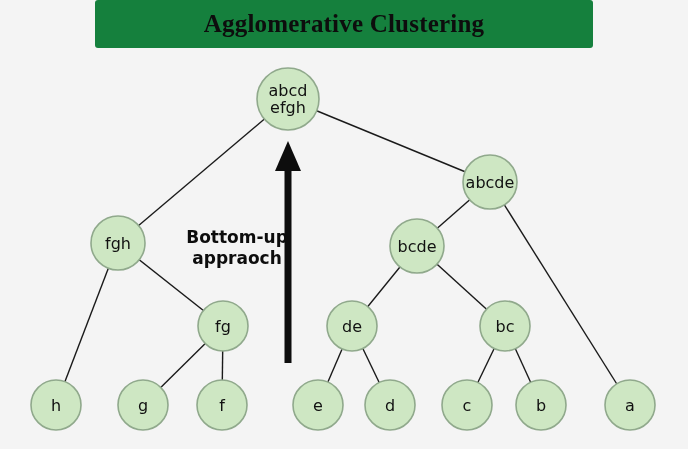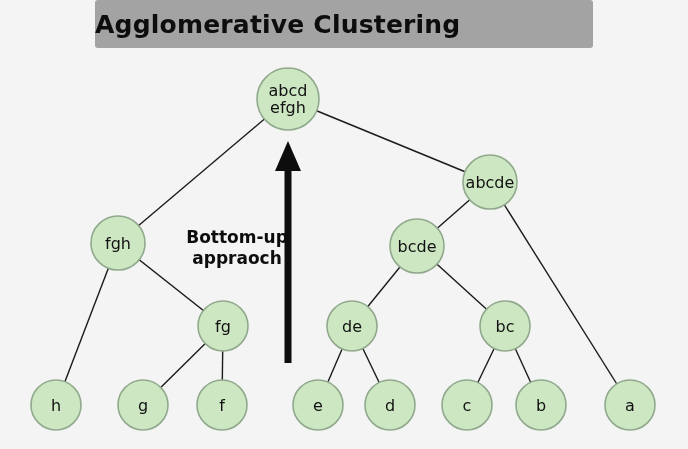--- a/index.html
+++ b/index.html
@@ -10,25 +10,27 @@
     font-family: "DejaVu Sans", "Liberation Sans", sans-serif;
     position: relative;
     overflow: hidden;
   }
   .title-banner {
     position: absolute;
     left: 95px;
     top: 0;
     width: 498px;
     height: 48px;
-    background: #a3a3a3;
+    background: #15803d;
     border-radius: 3px;
     display: flex;
     align-items: center;
+    justify-content: center;
     z-index: 2;
+    font-family: Liberation Serif, serif;
   }
   .title-banner h1 {
     margin: 0;
     font-size: 25px;
     font-weight: bold;
     color: #0d0d0d;
     letter-spacing: 0.2px;
   }
   #diagram {
     position: absolute;

